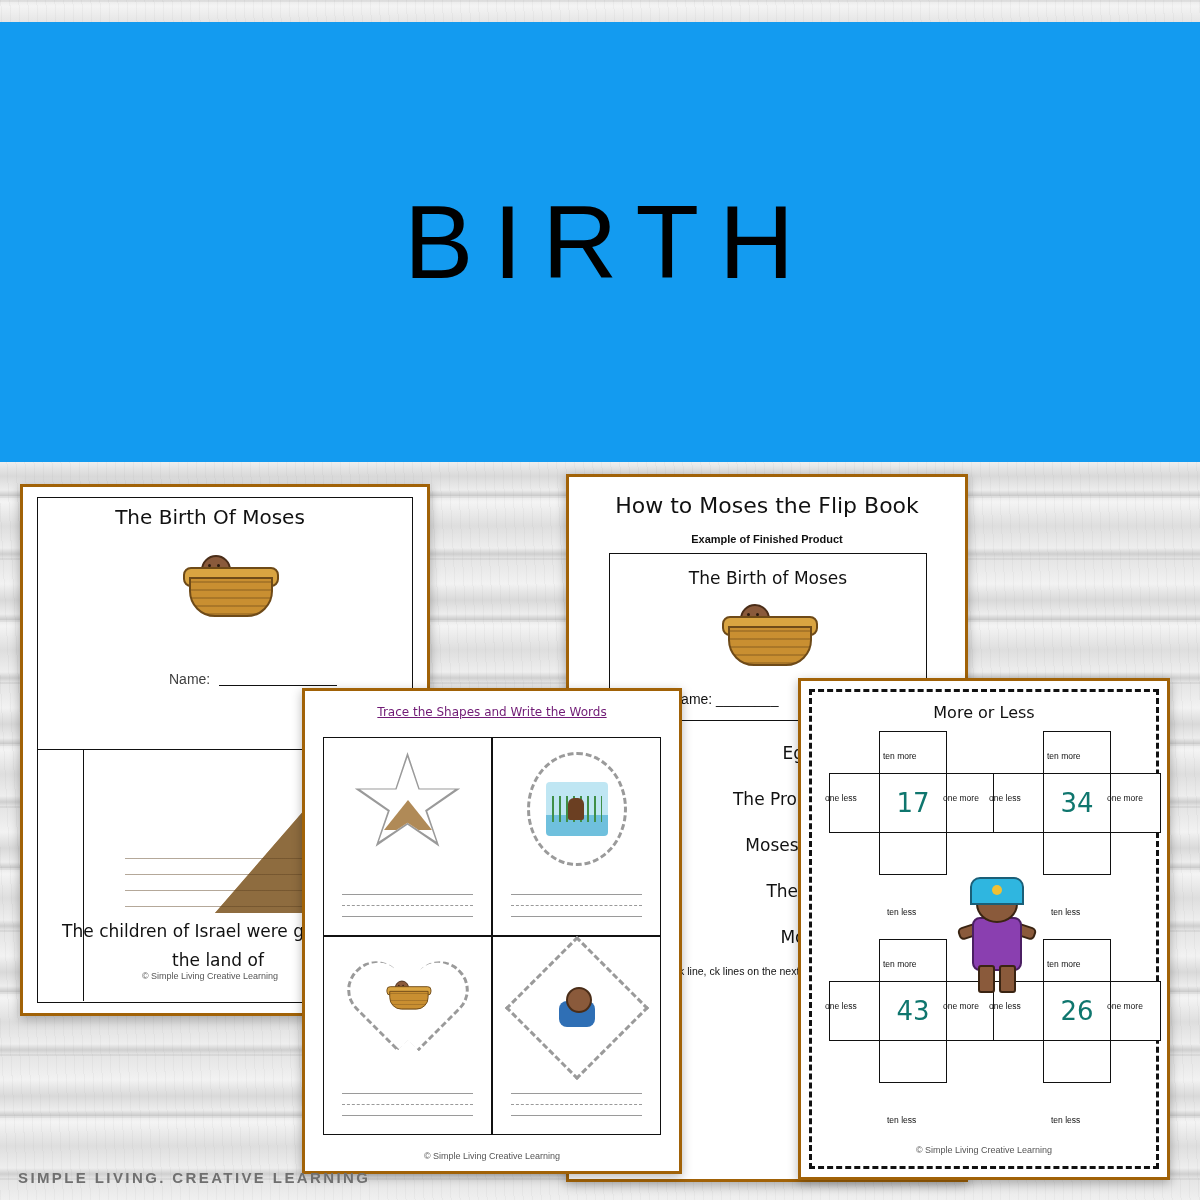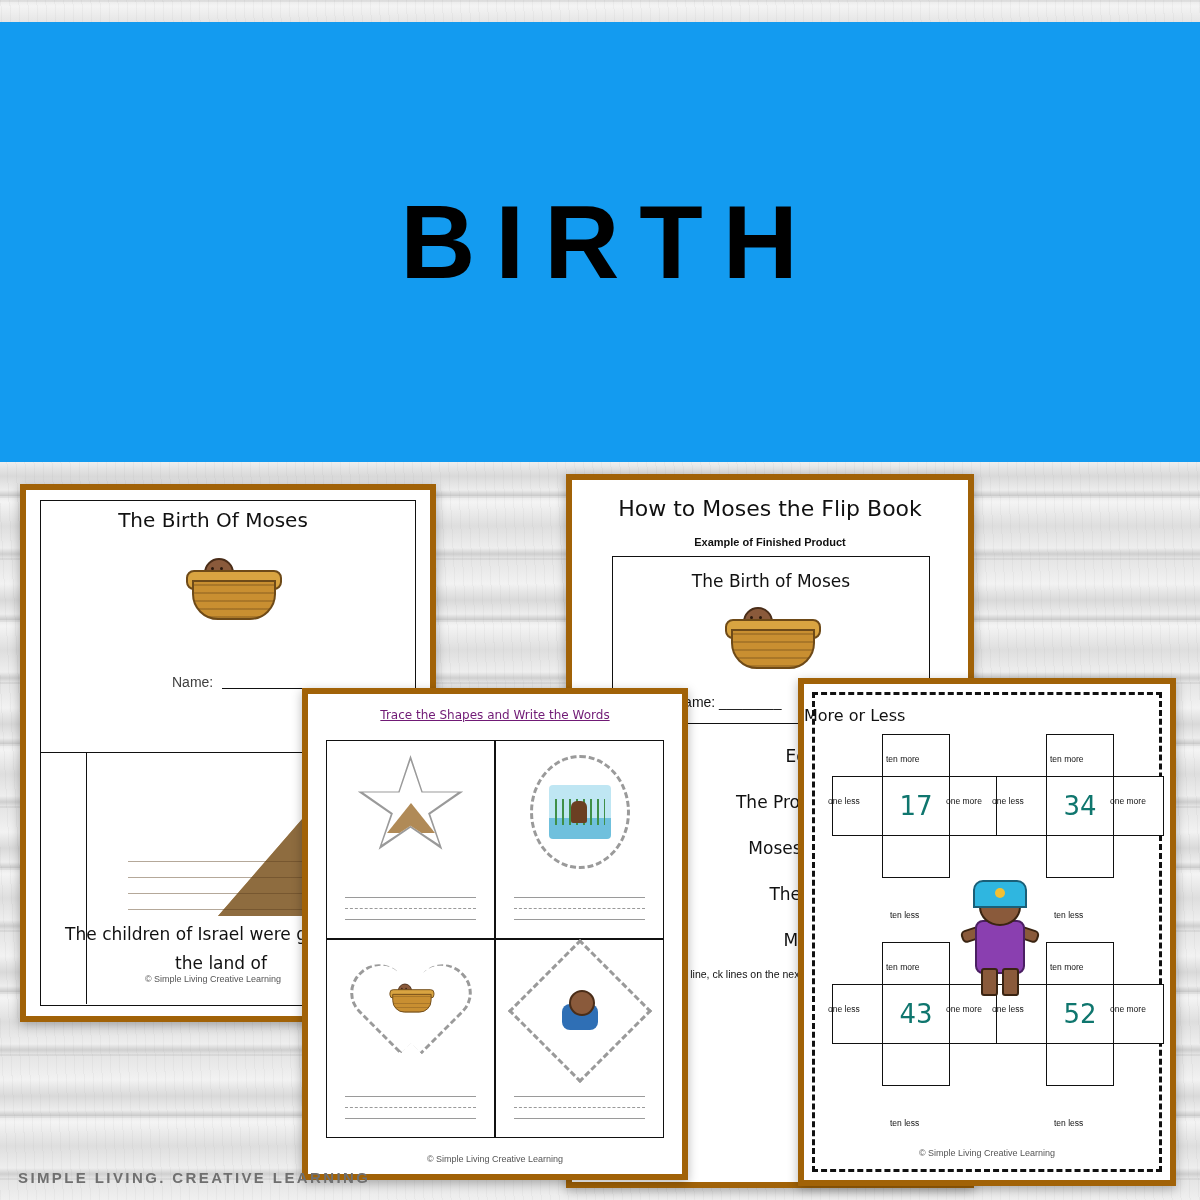--- a/index.html
+++ b/index.html
@@ -37,21 +37,21 @@
     opacity:.8;
   }
 
   
   .header{
     position:absolute;left:0;top:22px;width:1200px;height:440px;
     background:#139bf0;
     display:flex;flex-direction:column;align-items:center;justify-content:center;
   }
   .h-line1{
-    font-size:104px;font-weight:700;letter-spacing:20px;color:#000;
+    font-size:104px;font-weight:400;letter-spacing:20px;color:#000;
     line-height:1.02;text-transform:uppercase;margin:0 0 0 18px;
   }
   .h-line2{
     font-size:104px;font-weight:700;letter-spacing:20px;color:#000;
     line-height:1.02;text-transform:uppercase;margin:0 0 4px 18px;
   }
   .h-sub{
     font-size:82px;font-weight:400;color:#000;letter-spacing:1px;margin-top:4px;
     font-family:"DejaVu Sans", sans-serif;
   }
@@ -59,21 +59,21 @@
   
   .brand{
     position:absolute;left:18px;bottom:14px;
     font-size:15px;letter-spacing:2.4px;color:#6f6f6f;font-weight:600;
   }
 
   
   .sheet{
     position:absolute;background:#fff;
     box-shadow:0 3px 10px rgba(0,0,0,.28);
-    border:6px solid #a16207;
+    border:3px solid #a16207;
     overflow:hidden;
   }
 
   
   .sheet1{left:20px;top:484px;width:404px;height:526px;}
   .s1-inner{position:absolute;left:14px;top:10px;width:374px;height:504px;border:1.4px solid #111;}
   .s1-divider{position:absolute;left:14px;top:262px;width:374px;height:0;border-top:1.4px solid #111;}
   .s1-vline{position:absolute;left:60px;top:262px;height:252px;border-left:1.4px solid #111;}
   .s1-title{position:absolute;top:18px;left:0;width:374px;text-align:center;font-size:20px;color:#111;font-family:"DejaVu Sans",sans-serif;}
   .s1-name{position:absolute;left:146px;top:184px;font-size:14px;color:#404040;}
@@ -143,21 +143,21 @@
   .s3-box{position:absolute;left:40px;top:76px;width:316px;height:166px;border:1.3px solid #111;}
   .s3-box-title{position:absolute;left:0;top:14px;width:316px;text-align:center;font-size:17px;color:#111;font-family:"DejaVu Sans",sans-serif;}
   .s3-name{position:absolute;left:102px;top:214px;font-size:14px;color:#111;}
   .s3-list{position:absolute;left:0;top:250px;width:396px;}
   .s3-list li{list-style:none;text-align:center;font-size:17px;color:#111;margin:0 0 26px 0;font-family:"DejaVu Sans",sans-serif;}
   .s3-instr{position:absolute;left:26px;top:486px;width:344px;font-size:10.5px;line-height:1.55;color:#111;}
 
   
   .sheet4{left:798px;top:678px;width:366px;height:496px;background:#fff;}
   .s4-dash{position:absolute;left:8px;top:8px;right:8px;bottom:8px;border:3px dashed #111;}
-  .s4-title{position:absolute;left:0;top:22px;width:366px;text-align:left;font-size:16px;color:#111;font-family:"DejaVu Sans",sans-serif;}
+  .s4-title{position:absolute;left:0;top:22px;width:366px;text-align:center;font-size:16px;color:#111;font-family:"DejaVu Sans",sans-serif;}
   .cross{position:absolute;width:150px;height:150px;}
   .cross .box{position:absolute;border:1.6px solid #111;background:#fff;}
   .cross .c{left:42px;top:40px;width:66px;height:58px;display:flex;align-items:center;justify-content:center;font-size:26px;color:#0f766e;font-family:"DejaVu Sans",sans-serif;}
   .cross .top{left:42px;top:-2px;width:66px;height:42px;}
   .cross .bot{left:42px;top:98px;width:66px;height:42px;}
   .cross .lft{left:-8px;top:40px;width:50px;height:58px;}
   .cross .rgt{left:108px;top:40px;width:50px;height:58px;}
   .lab{position:absolute;font-size:8.5px;color:#111;white-space:nowrap;margin-top:32px;}
   .lab.tm{left:46px;top:-14px;}
   .lab.tl{left:50px;top:142px;}
@@ -369,21 +369,21 @@
       <div class="lab tl">ten less</div>
       <div class="lab ol">one less</div>
       <div class="lab om">one more</div>
     </div>
 
     <div class="cross" style="left:200px;top:260px;">
       <div class="box top"></div>
       <div class="box bot"></div>
       <div class="box lft"></div>
       <div class="box rgt"></div>
-      <div class="box c">52</div>
+      <div class="box c">26</div>
       <div class="lab tm">ten more</div>
       <div class="lab tl">ten less</div>
       <div class="lab ol">one less</div>
       <div class="lab om">one more</div>
     </div>
 
     <div class="pharaoh">
       <div class="ph-arm-l"></div>
         <div class="ph-arm-r"></div>
       <div class="ph-body"></div>

